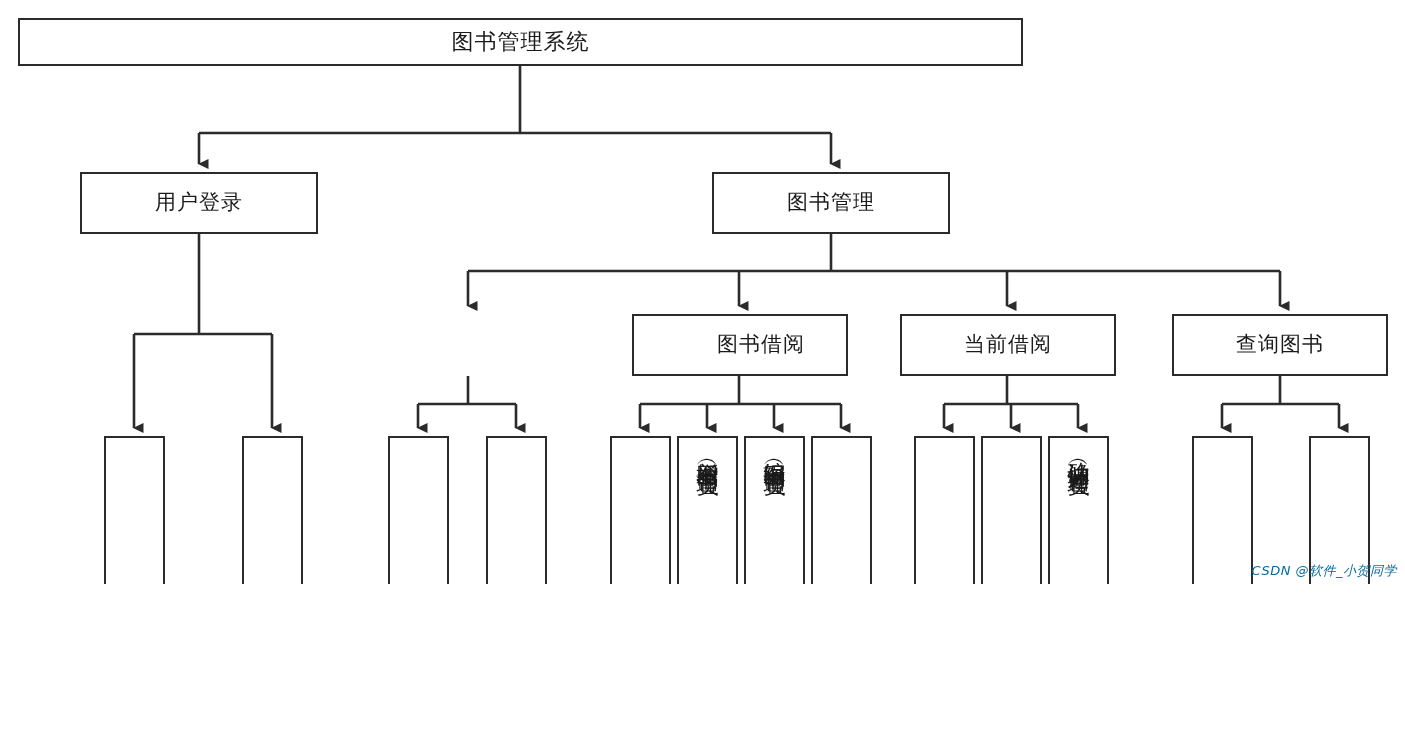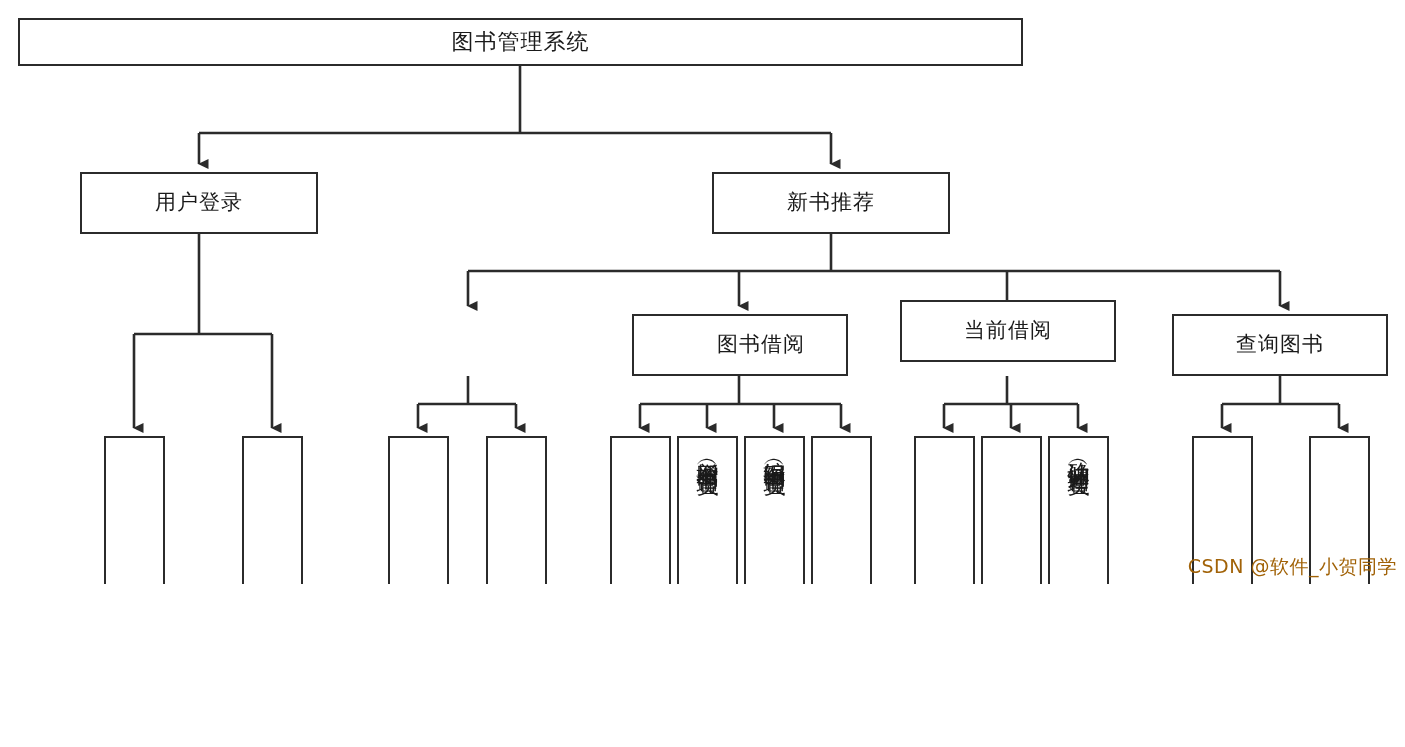--- a/index.html
+++ b/index.html
@@ -55,24 +55,25 @@
     white-space: nowrap;
   }
   .node-v.center-v {
     align-items: center;
     padding-top: 0;
   }
   .watermark {
     position: absolute;
     right: 8px;
     bottom: 4px;
-    font-size: 19px;
-    color: #a16207;
+    font-size: 13px;
+    color: #0369a1;
     white-space: nowrap;
     letter-spacing: 0.5px;
+    font-style: italic;
   }
 </style>
 </head>
 <body>
 
 <div id="canvas">
 
   <svg id="wires" viewBox="0 0 1405 747" xmlns="http://www.w3.org/2000/svg">
     <defs>
       <marker id="arrow" markerWidth="12" markerHeight="12" refX="5" refY="9.5" orient="auto" markerUnits="userSpaceOnUse">
@@ -125,29 +126,29 @@
 
   <div class="node node-h node-root" style="left:18px; top:18px; width:1005px; height:48px;">
     <span class="node-label">图书管理系统</span>
   </div>
 
   <div class="node node-h" style="left:80px; top:172px; width:238px; height:62px;">
     <span class="node-label">用户登录</span>
   </div>
 
   <div class="node node-h" style="left:712px; top:172px; width:238px; height:62px;">
-    <span class="node-label">新书推荐</span>
+    <span class="node-label">图书管理</span>
   </div>
 
 
   <div class="node node-h" style="left:632px; top:314px; width:216px; height:62px;padding-left:42px;">
     <span class="node-label">图书借阅</span>
   </div>
 
-  <div class="node node-h" style="left:900px; top:300px; width:216px; height:62px;">
+  <div class="node node-h" style="left:900px; top:314px; width:216px; height:62px;">
     <span class="node-label">当前借阅</span>
   </div>
 
   <div class="node node-h" style="left:1172px; top:314px; width:216px; height:62px;">
     <span class="node-label">查询图书</span>
   </div>
 
   <div class="node node-v center-v" style="left:104px; top:436px; width:61px; height:296px;">
     <span class="node-label">用户登录</span>
   </div>

